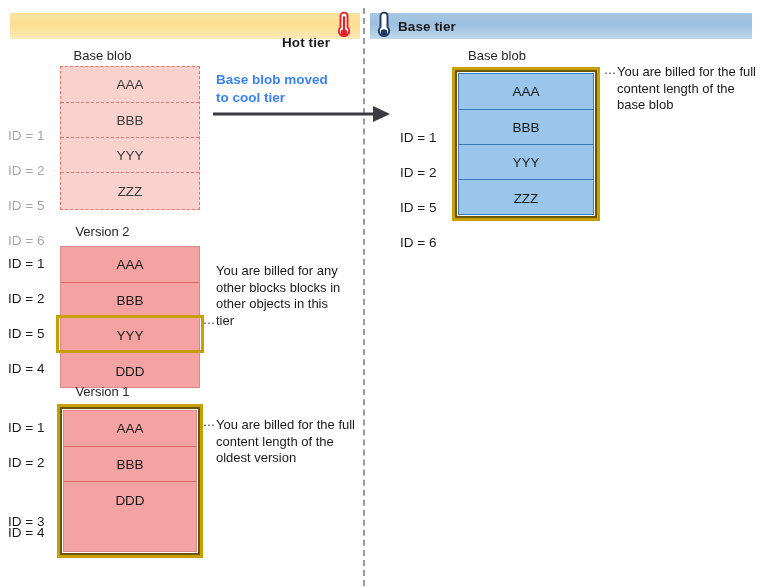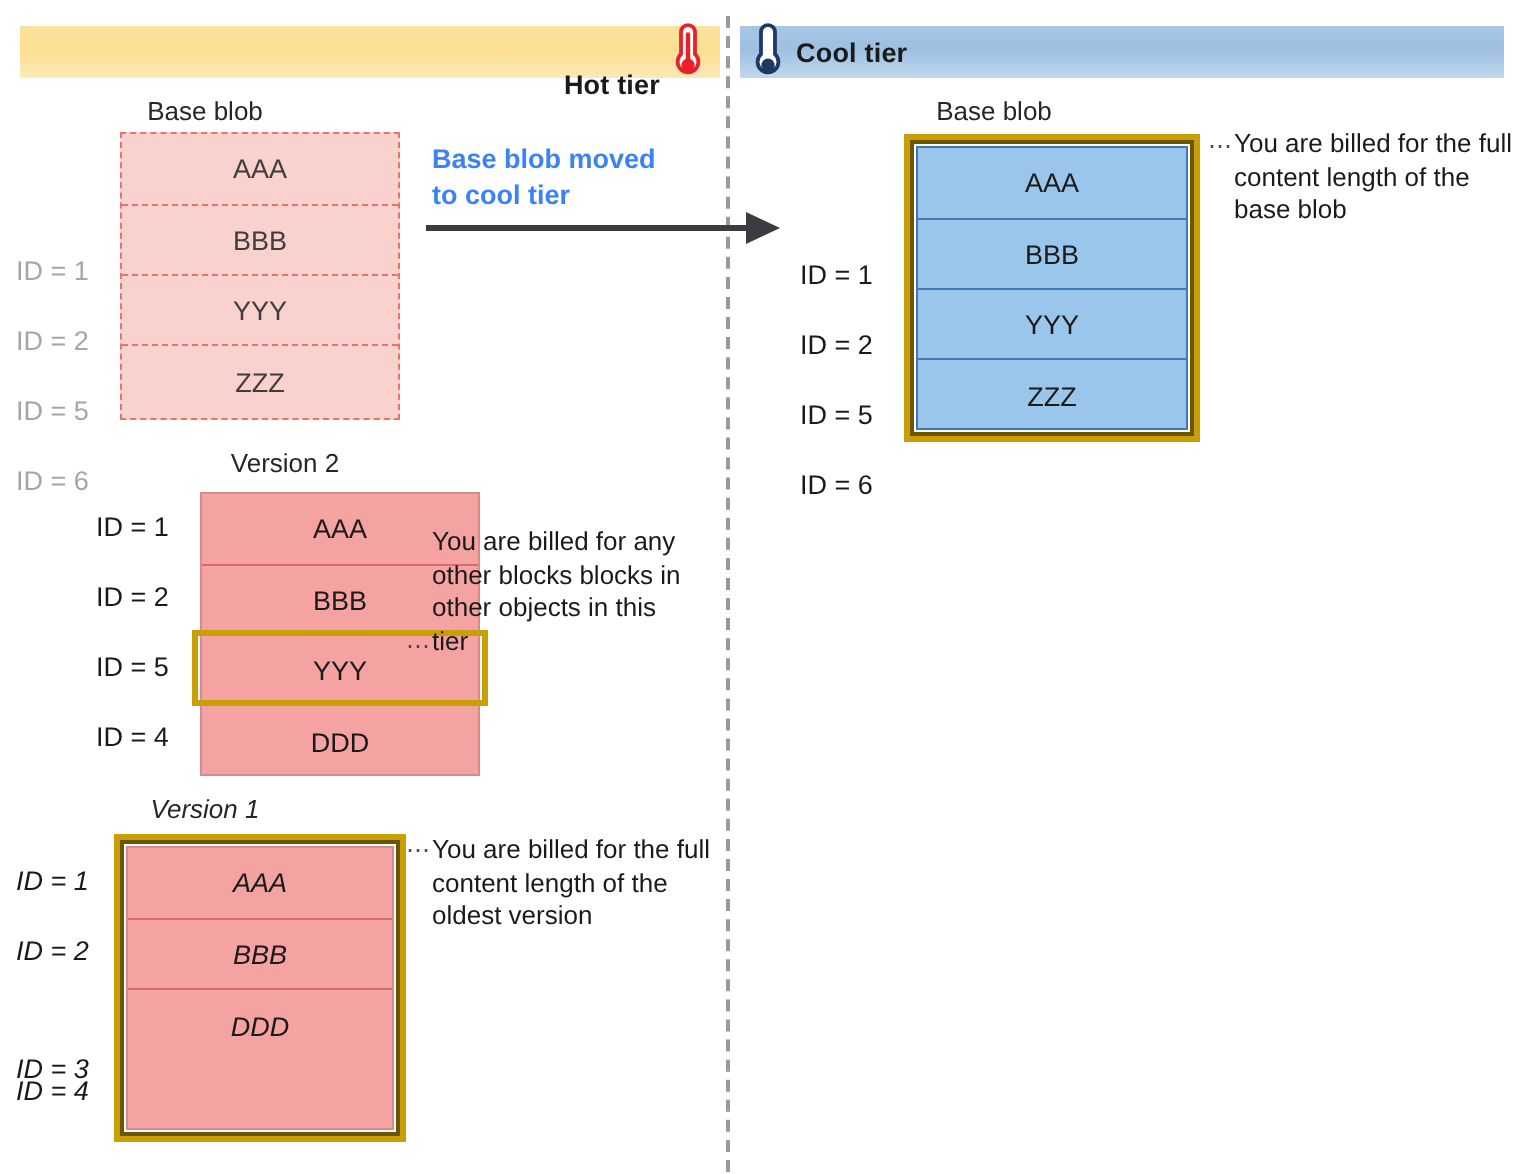--- a/index.html
+++ b/index.html
@@ -179,21 +179,21 @@
     <path d="M8 6.2v12.6" stroke="#E8212B" stroke-width="2.2" stroke-linecap="round"></path>
     <circle cx="8" cy="21.6" r="3.3" fill="#E8212B"></circle>
   </svg>
 </div>
 
 <div class="tier-bar" id="cool-bar">
   <svg class="thermo" width="16" height="30" viewBox="0 0 16 30">
     <path d="M8 1.6c-2.0 0-3.5 1.5-3.5 3.4v11.1a5.2 5.2 0 1 0 7.0 0V5.0c0-1.9-1.5-3.4-3.5-3.4z" fill="#ffffff" stroke="#1F3864" stroke-width="1.9"></path>
     <circle cx="8" cy="21.6" r="3.3" fill="#1F3864"></circle>
   </svg>
-  <span class="tier-label">Cool tier</span>
+  <span class="tier-label">Base tier</span>
 </div>
 
 <div id="divider"></div>
 
 <div id="move-label">
   <div>Base blob moved</div>
   <div>to cool tier</div>
 </div>
 <svg id="move-arrow" width="178" height="20" viewBox="0 0 178 20">
   <path d="M0 10 H163" stroke="#3B3B41" stroke-width="3"></path>
@@ -209,39 +209,39 @@
   <div class="idlabel dim" style="left:8px; top:185px;">ID = 6</div>
 
   <div class="blocks" style="left:60px; top:18px; width:140px; height:144px;">
     <div class="block" style="height:36px;">AAA</div>
     <div class="block" style="height:35px;">BBB</div>
     <div class="block" style="height:35px;">YYY</div>
     <div class="block" style="height:36px;">ZZZ</div>
   </div>
 </div>
 
-<div class="group hot-solid" style="left:0px; top:224px; width:205px; height:165px;margin-left:40px;">
+<div class="group hot-solid" style="left:0px; top:224px; width:205px; height:165px;">
   <div class="group-title">Version 2</div>
 
   <div class="idlabel" style="left:8px; top:32px;">ID = 1</div>
   <div class="idlabel" style="left:8px; top:67px;">ID = 2</div>
   <div class="idlabel" style="left:8px; top:102px;">ID = 5</div>
   <div class="idlabel" style="left:8px; top:137px;">ID = 4</div>
 
   <div class="blocks" style="left:60px; top:22px; width:140px; height:142px;">
     <div class="block" style="height:36px;">AAA</div>
     <div class="block" style="height:35px;">BBB</div>
     <div class="block" style="height:35px;">YYY</div>
     <div class="block" style="height:36px;">DDD</div>
   </div>
 
   <div class="gold-frame" style="left:56px; top:91px; width:148px; height:38px;"></div>
 </div>
 
-<div class="group hot-solid" style="left:0px; top:397px; width:205px; height:180px;font-style:italic;">
+<div class="group hot-solid" style="left:0px; top:384px; width:205px; height:180px;">
   <div class="group-title">Version 1</div>
 
   <div class="idlabel" style="left:8px; top:36px;">ID = 1</div>
   <div class="idlabel" style="left:8px; top:71px;">ID = 2</div>
   <div class="idlabel" style="left:8px; top:106px;margin-top:24px;">ID = 3</div>
   <div class="idlabel" style="left:8px; top:141px;">ID = 4</div>
 
   <div class="blocks" style="left:63px; top:26px; width:134px; height:142px;">
     <div class="block" style="height:36px;">AAA</div>
     <div class="block" style="height:35px;">BBB</div>

